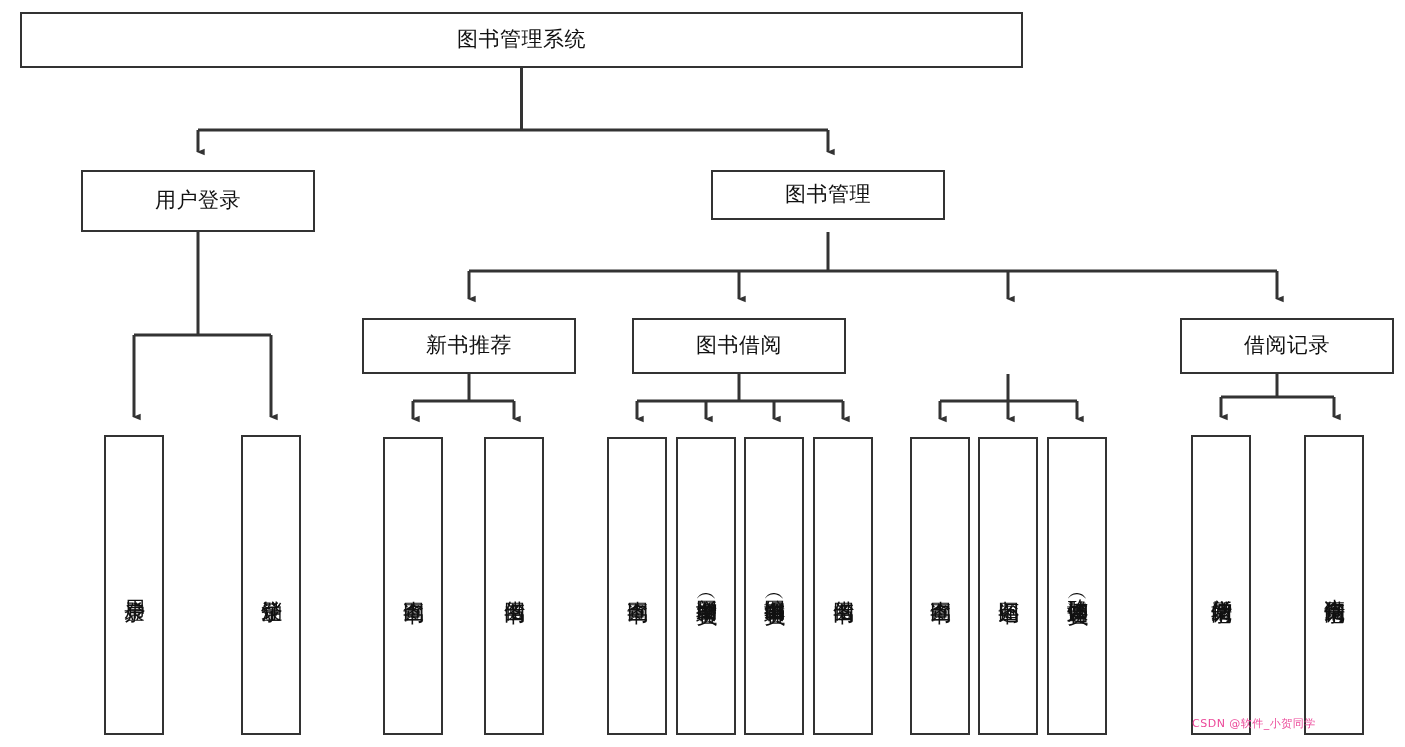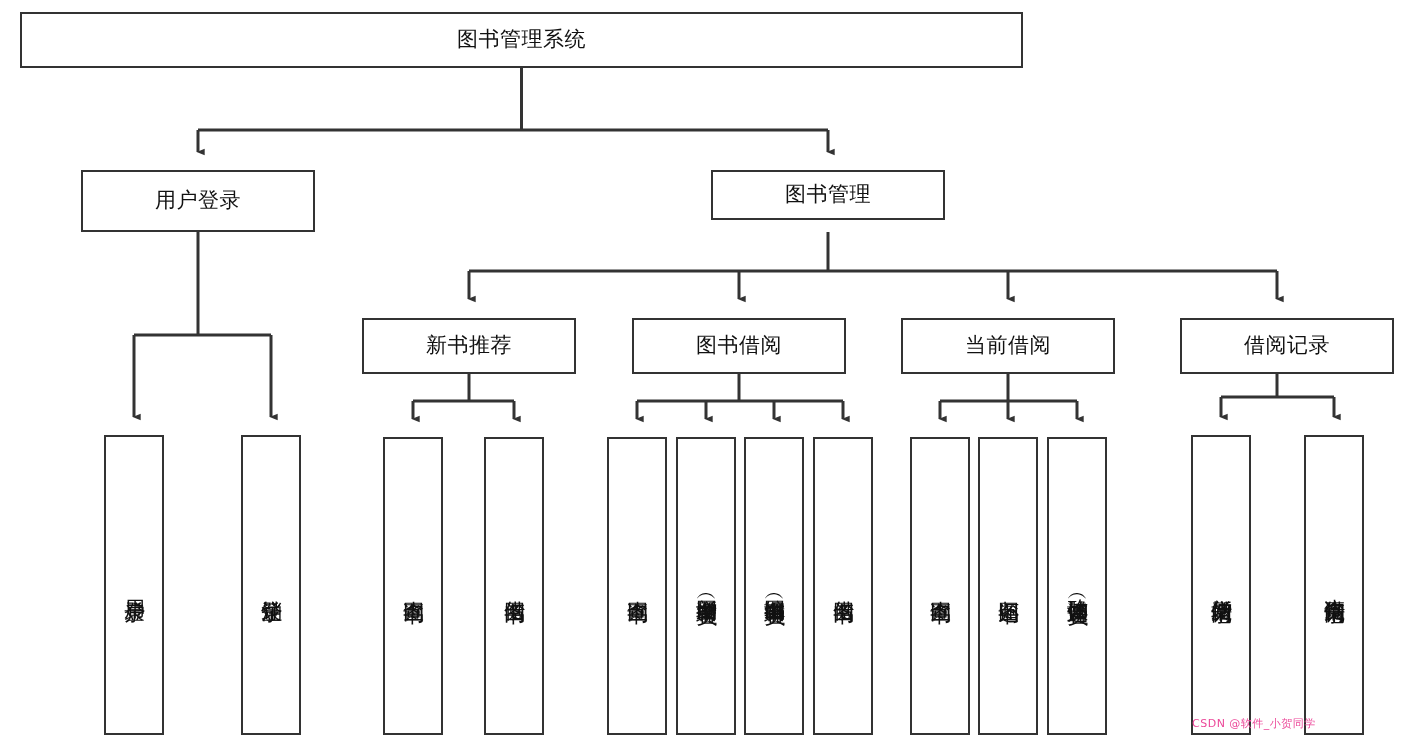--- a/index.html
+++ b/index.html
@@ -124,23 +124,20 @@
   </div>
 
   <div class="node" style="left:362px; top:318px; width:214px; height:56px;">
     <span class="node-label-h">新书推荐</span>
   </div>
 
   <div class="node" style="left:632px; top:318px; width:214px; height:56px;">
     <span class="node-label-h">图书借阅</span>
   </div>
 
-  <div class="node" style="left:901px; top:318px; width:214px; height:56px;">
-    <span class="node-label-h">当前借阅</span>
-  </div>
 
   <div class="node" style="left:1170px; top:318px; width:214px; height:56px;margin-left:10px;">
     <span class="node-label-h">借阅记录</span>
   </div>
 
   <div class="node" style="left:104px; top:435px; width:60px; height:300px;">
     <span class="node-label-v">用户登录</span>
   </div>
 
   <div class="node" style="left:241px; top:435px; width:60px; height:300px;">

